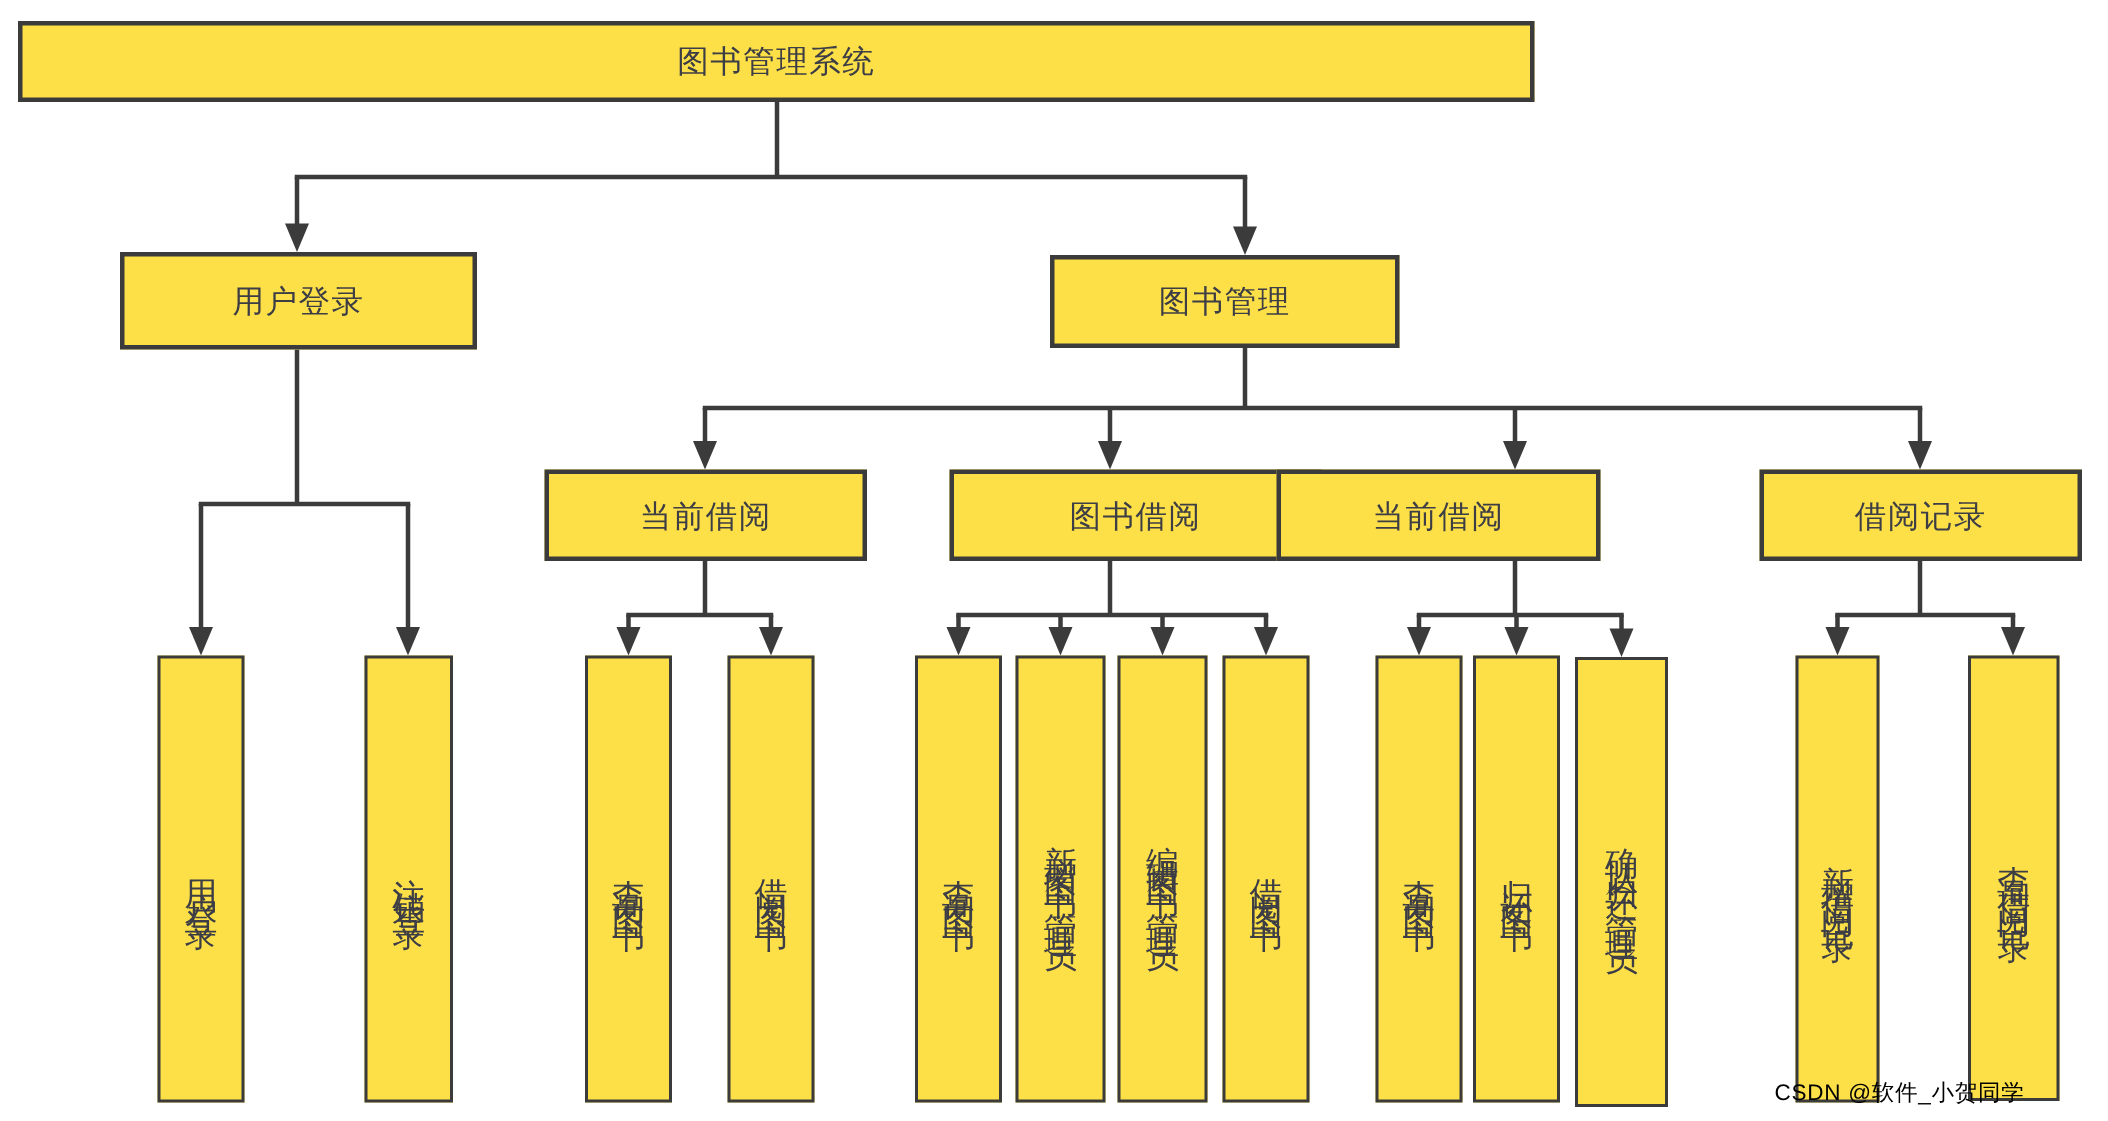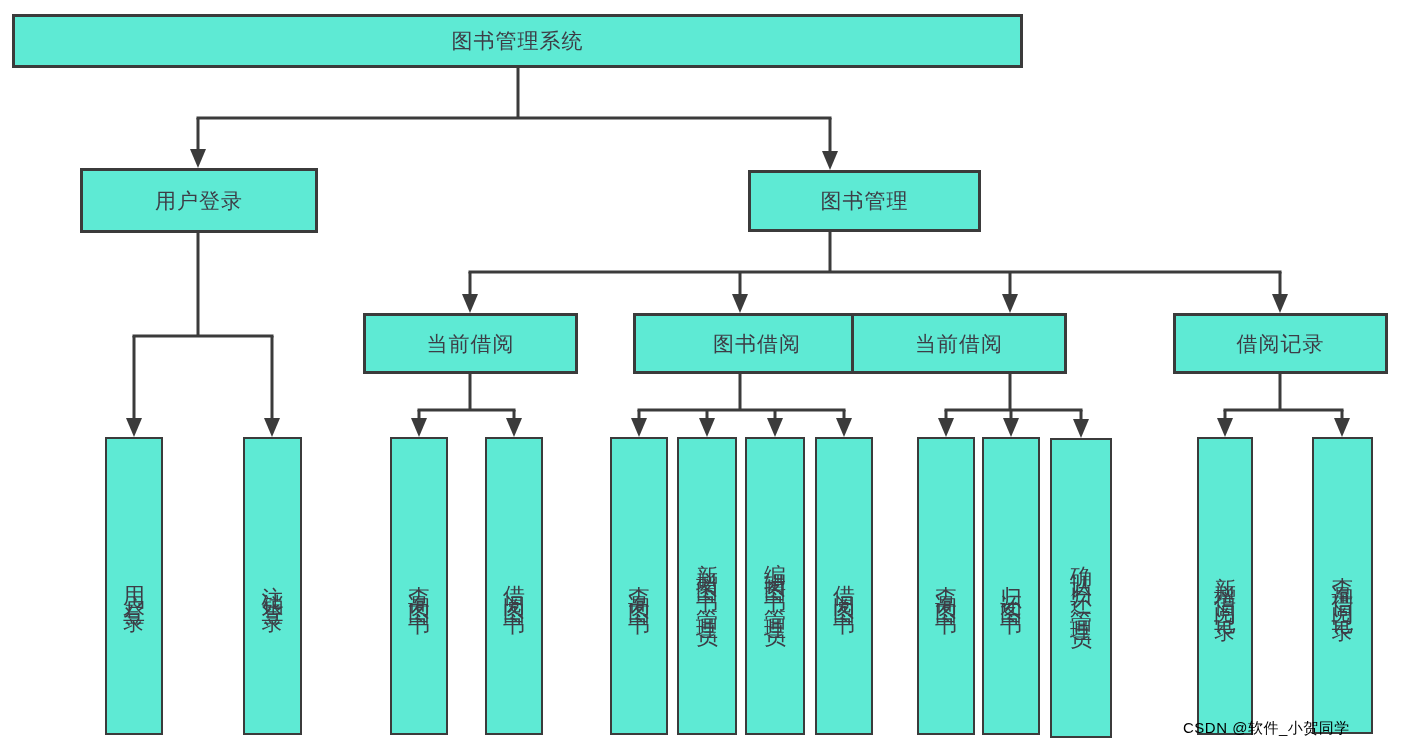--- a/index.html
+++ b/index.html
@@ -2,21 +2,21 @@
 <html><head>
 <meta charset="utf-8">
 <style>
   html,body { margin:0; padding:0; background:#ffffff; }
   .canvas {
     position:relative; width:1405px; height:747px; background:#ffffff;
     font-family:"Liberation Sans","DejaVu Sans",sans-serif; overflow:hidden;
   }
   svg.connectors { position:absolute; left:0; top:0; z-index:1; }
   .node {
-    position:absolute; box-sizing:border-box; background:#5eead4;
+    position:absolute; box-sizing:border-box; background:#fde047;
     border:3px solid #3b3b3b; color:#3d3d46; z-index:2;
     display:flex; align-items:center; justify-content:center;
   }
   .header { font-size:21px; letter-spacing:1px; }
   .leaf   { border-width:2.5px; }
   .vtext {
     writing-mode:vertical-rl; text-orientation:mixed;
     font-size:22px; line-height:1; letter-spacing:9px; white-space:nowrap;
   }
   .watermark {
@@ -98,21 +98,21 @@
       </g>
     </svg>
 
   <div class="node header" style="left:12px;top:14px;width:1011px;height:54px">
     <span>图书管理系统</span>
   </div>
 
   <div class="node header" style="left:80px;top:168px;width:238px;height:65px">
     <span>用户登录</span>
   </div>
-  <div class="node header" style="left:748px;top:170px;width:233px;height:62px">
+  <div class="node header" style="left:700px;top:170px;width:233px;height:62px">
     <span>图书管理</span>
   </div>
 
   <div class="node header" style="left:363px;top:313px;width:215px;height:61px">
     <span>当前借阅</span>
   </div>
   <div class="node header" style="left:633px;top:313px;width:248px;height:61px">
     <span>图书借阅</span>
   </div>
   <div class="node header" style="left:851px;top:313px;width:216px;height:61px">

